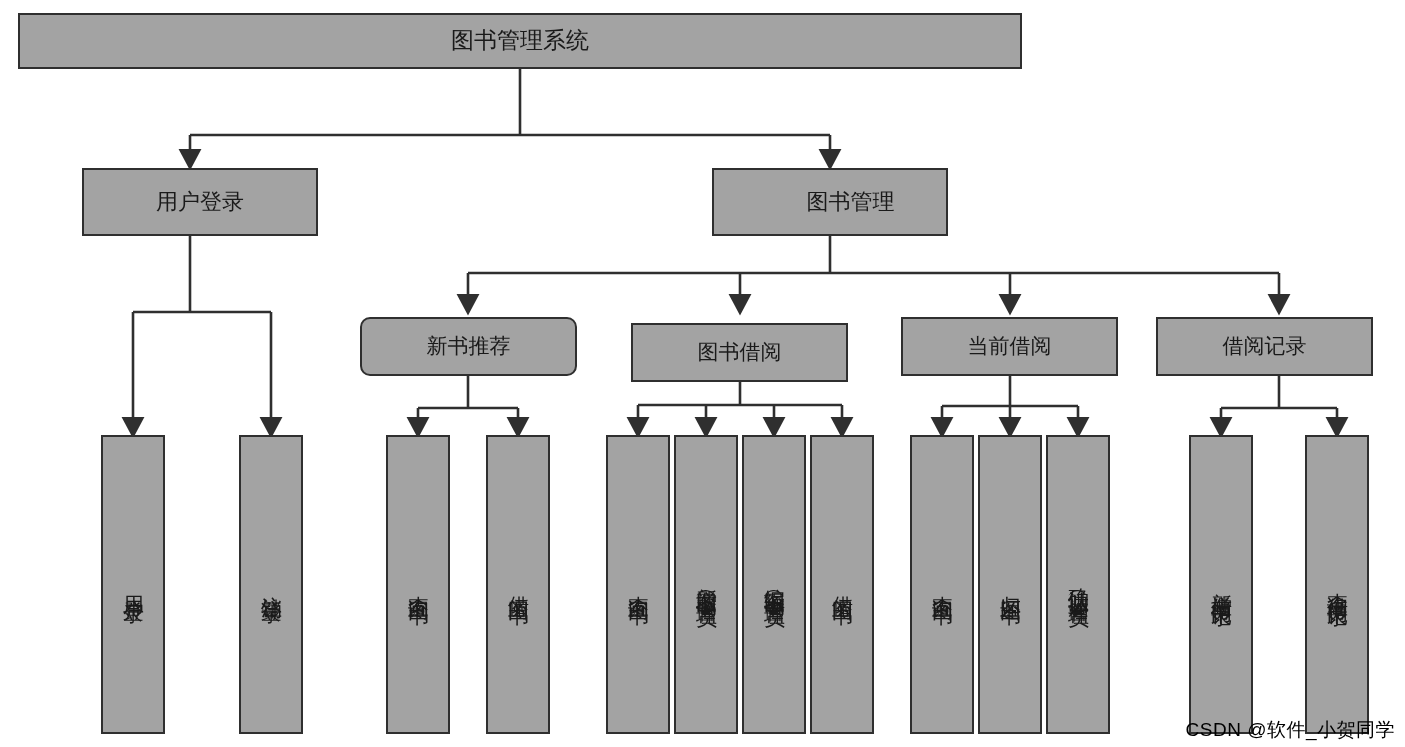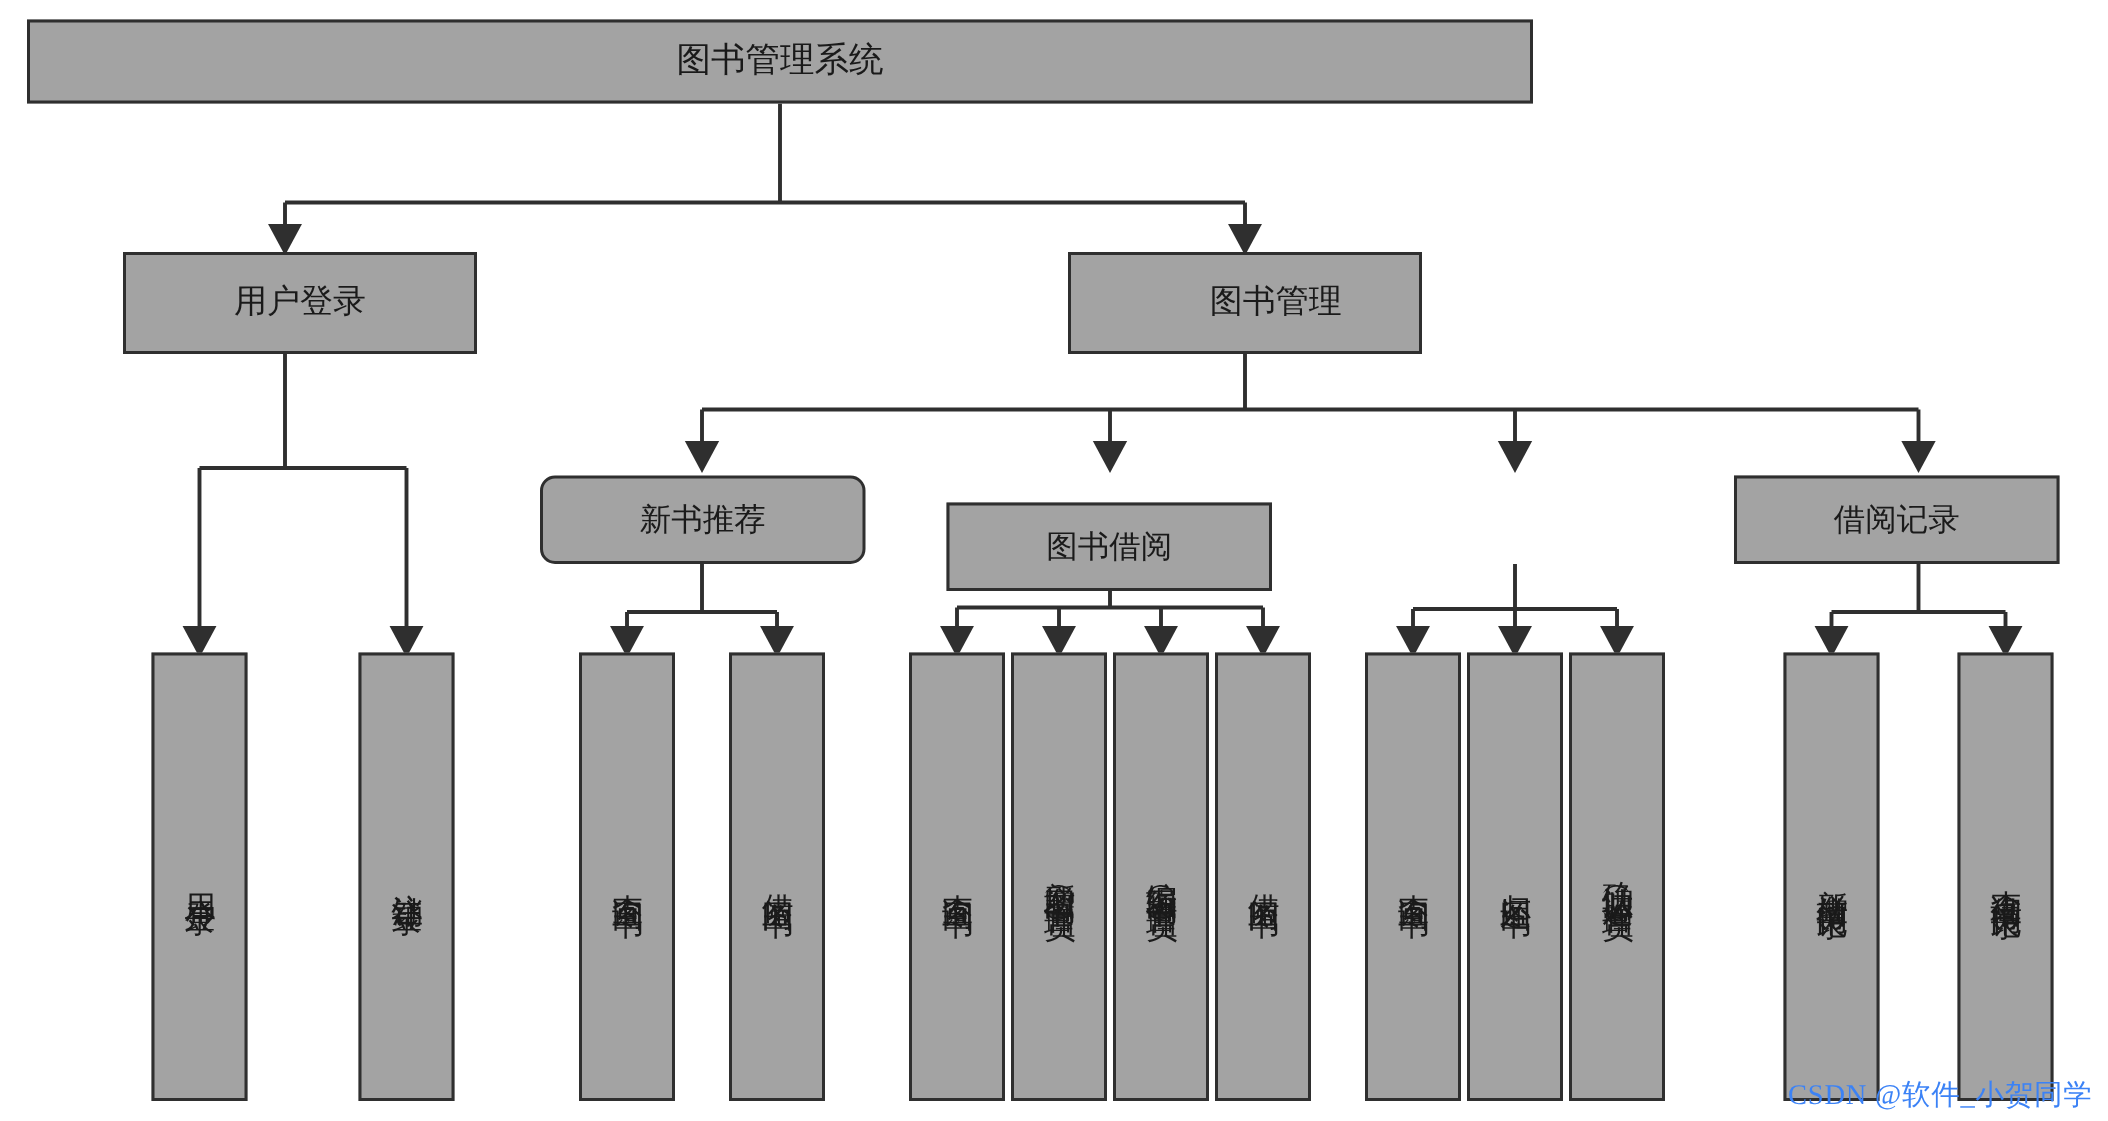--- a/index.html
+++ b/index.html
@@ -64,25 +64,25 @@
   .node-root   { font-size: 23px; }
   .node-l2     { font-size: 22px; }
   .node-l3     { font-size: 21px; }
   .node.vert   { font-size: 21px; }
 
   #watermark {
     position: absolute;
     right: 10px;
     bottom: 4px;
     font-size: 19px;
-    color: #3b82f6;
+    color: #000000;
     letter-spacing: 0.5px;
     z-index: 5;
     white-space: nowrap;
-    font-family: Liberation Serif, serif;
+    font-family: Liberation Sans, sans-serif;
   }
 </style>
 </head>
 <body>
 
 <div id="canvas">
 
   <svg id="wires" viewBox="0 0 1405 747" width="1405" height="747" xmlns="http://www.w3.org/2000/svg">
     <defs>
       <marker id="arrow" markerWidth="11" markerHeight="11" refX="4.2" refY="5" orient="auto" markerUnits="strokeWidth">
@@ -142,24 +142,27 @@
   </div>
 
   <div class="node horiz node-l2" style="left:712px; top:168px; width:236px; height:68px;padding-left:41px;">
     <span class="label">图书管理</span>
   </div>
 
   <div class="node horiz node-l3" style="left:360px; top:317px; width:217px; height:59px;border-radius:10px;">
     <span class="label">新书推荐</span>
   </div>
 
-  <div class="node horiz node-l3" style="left:631px; top:335px; width:217px; height:59px;">
+  <div class="node horiz node-l3" style="left:631px; top:323px; width:217px; height:59px;">
     <span class="label">图书借阅</span>
   </div>
 
+  <div class="node horiz node-l3" style="left:901px; top:317px; width:217px; height:59px;">
+    <span class="label">当前借阅</span>
+  </div>
 
   <div class="node horiz node-l3" style="left:1156px; top:317px; width:217px; height:59px;">
     <span class="label">借阅记录</span>
   </div>
 
   <div class="node vert" style="left:101px; top:435px; width:64px; height:299px;">
     <span class="label">用户登录</span>
   </div>
 
   <div class="node vert" style="left:239px; top:435px; width:64px; height:299px;">

